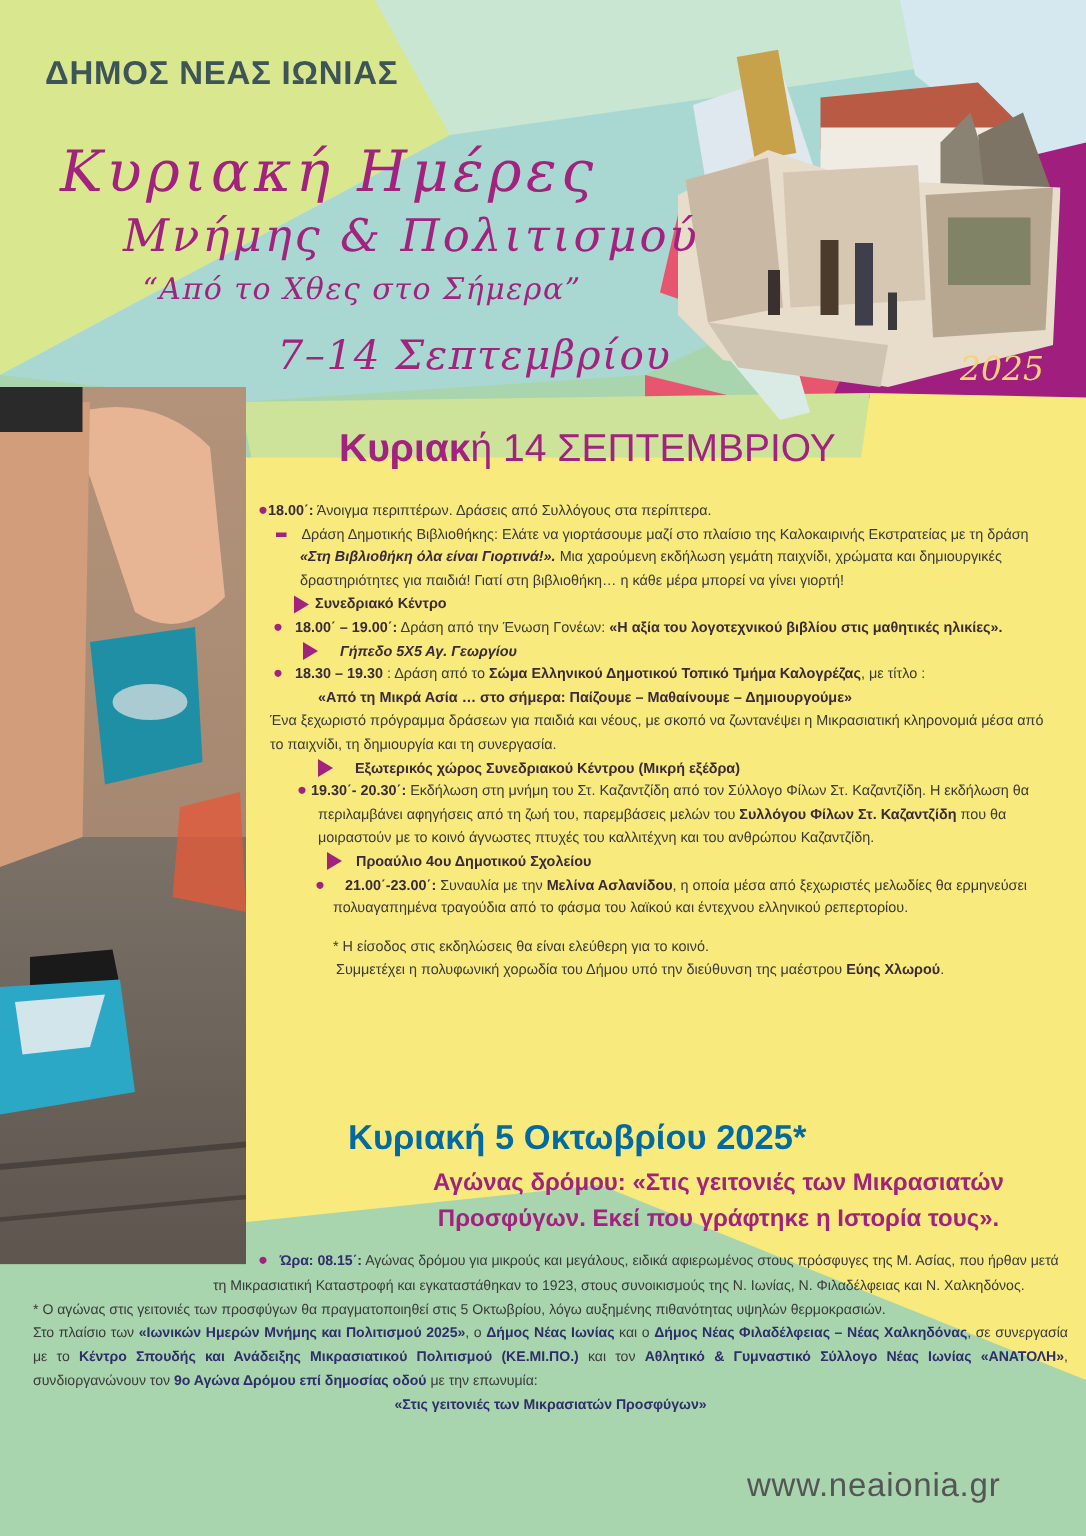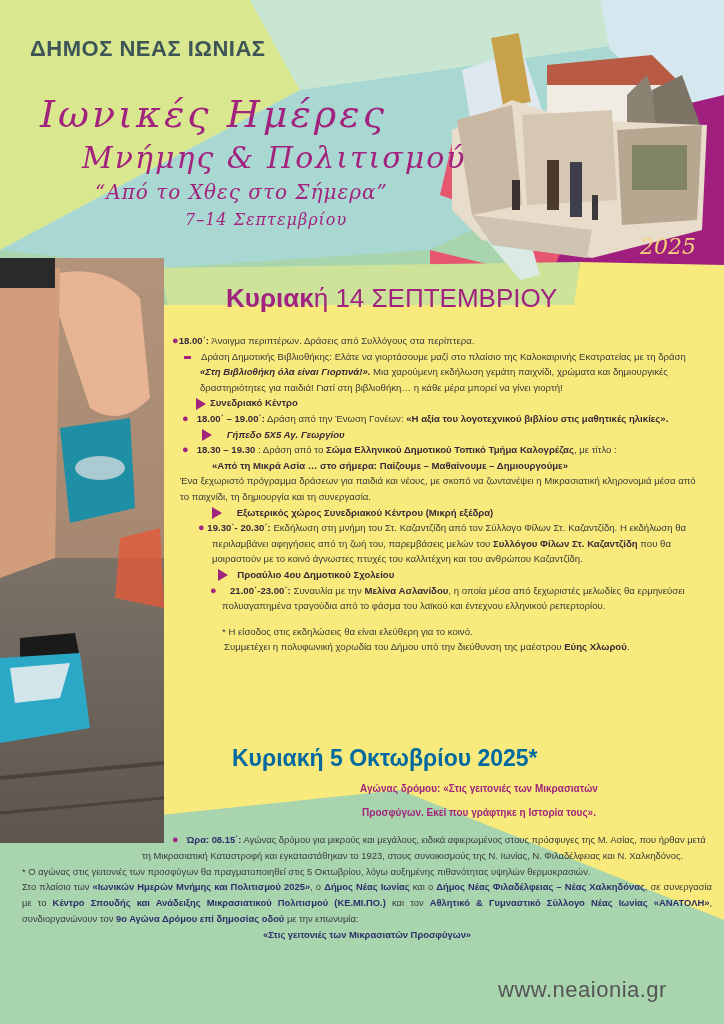--- a/index.html
+++ b/index.html
@@ -4,32 +4,32 @@
 <style>
   html, body { margin:0; padding:0; }
   body { width:724px; height:1024px; position:relative; overflow:hidden; background:#a8d4ae; font-family:"Liberation Sans", sans-serif; }
   .abs { position:absolute; }
   svg.bg { position:absolute; left:0; top:0; width:724px; height:1024px; }
   .title-org { left:30px; top:36px; font-size:22px; font-weight:bold; color:#3d5557; letter-spacing:0.5px; }
   .script { font-family:"DejaVu Serif", serif; font-style:italic; color:#a2237e; }
   .t1 { left:40px; top:92px; font-size:38px; letter-spacing:3px; }
   .t2 { left:82px; top:140px; font-size:30px; letter-spacing:2px; }
   .t3 { left:95px; top:180px; font-size:20px; letter-spacing:1px; }
-  .t4 { left:185px; top:210px; font-size:16px; letter-spacing:1px; }
+  .t4 { left:185px; top:222px; font-size:27px; letter-spacing:1px; }
   .year { left:640px; top:234px; font-size:22px; color:#f4d27a; font-family:"DejaVu Serif", serif; font-style:italic; }
   .sun-head { left:226px; top:283px; font-size:26px; color:#a2237e; }
   .sun-head b { font-weight:bold; }
   .content { left:172px; top:333px; width:525px; font-size:9.6px; line-height:15.6px; color:#3a3a3a; }
   .content p { margin:0; }
   .content b { color:#3a2a3a; }
   .bul { color:#a2237e; font-size:11px; }
   .tri { display:inline-block; width:0; height:0; border-top:6px solid transparent; border-bottom:6px solid transparent; border-left:10px solid #a2237e; vertical-align:middle; margin-right:4px; }
   .dash { display:inline-block; width:7px; height:3px; background:#a2237e; vertical-align:middle; margin-right:10px; }
   .oct-head { left:232px; top:745px; font-size:23px; font-weight:bold; color:#0369a1; }
-  .oct-sub { left:244px; top:777px; width:470px; text-align:center; font-size:10px; font-weight:bold; color:#a2237e; line-height:24px; }
+  .oct-sub { left:244px; top:777px; width:470px; text-align:center; font-size:16px; font-weight:bold; color:#a2237e; line-height:24px; }
   .bottom { left:22px; top:832px; width:690px; font-size:9.4px; line-height:15.8px; color:#3a3a3a; }
   .bottom p { margin:0; }
   .bottom b { color:#2e2e6a; }
   .www { left:498px; top:977px; font-size:22px; color:#555; letter-spacing:0.5px; }
   .photo-runner { left:0; top:258px; width:164px; height:585px; overflow:hidden; }
   .photo-town { left:452px; top:30px; width:255px; height:228px; }
 </style>
 </head>
 <body>
 
@@ -89,21 +89,21 @@
     <rect x="180" y="115" width="55" height="45" fill="#5d6b4a" opacity="0.6"></rect>
     <rect x="95" y="130" width="12" height="50" fill="#4b3b2c"></rect>
     <rect x="118" y="132" width="12" height="55" fill="#3e3f4a"></rect>
     <rect x="60" y="150" width="8" height="30" fill="#3a3030"></rect>
     <rect x="140" y="165" width="6" height="25" fill="#3a3a3a"></rect>
     <polygon points="20,185 140,200 135,228 40,215" fill="#cfc4b2"></polygon>
   </svg>
 </div>
 
 <div class="abs title-org">ΔΗΜΟΣ ΝΕΑΣ ΙΩΝΙΑΣ</div>
-<div class="abs script t1">Ιωνικές Ημέρες</div>
+<div class="abs script t1">Κυριακή Ημέρες</div>
 <div class="abs script t2">Μνήμης &amp; Πολιτισμού</div>
 <div class="abs script t3">“Από το Χθες στο Σήμερα”</div>
 <div class="abs script t4">7–14 Σεπτεμβρίου</div>
 <div class="abs year">2025</div>
 
 <div class="abs sun-head"><b>Κυριακ</b><span>ή 14 ΣΕΠΤΕΜΒΡΙΟΥ</span></div>
 
 <div class="abs content">
   <p><span class="bul">●</span><b>18.00΄:</b><span> Άνοιγμα περιπτέρων.  Δράσεις από Συλλόγους στα περίπτερα.</span></p>
   <p style="padding-left:28px;text-indent:-16px;"><span class="dash"></span><span>Δράση Δημοτικής Βιβλιοθήκης:  Ελάτε να γιορτάσουμε μαζί στο πλαίσιο της Καλοκαιρινής Εκστρατείας με τη δράση </span><b><i>«Στη Βιβλιοθήκη όλα είναι Γιορτινά!».</i></b><span> Μια χαρούμενη εκδήλωση γεμάτη παιχνίδι, χρώματα και δημιουργικές δραστηριότητες για παιδιά! Γιατί στη βιβλιοθήκη… η κάθε μέρα μπορεί να γίνει γιορτή!</span></p>

